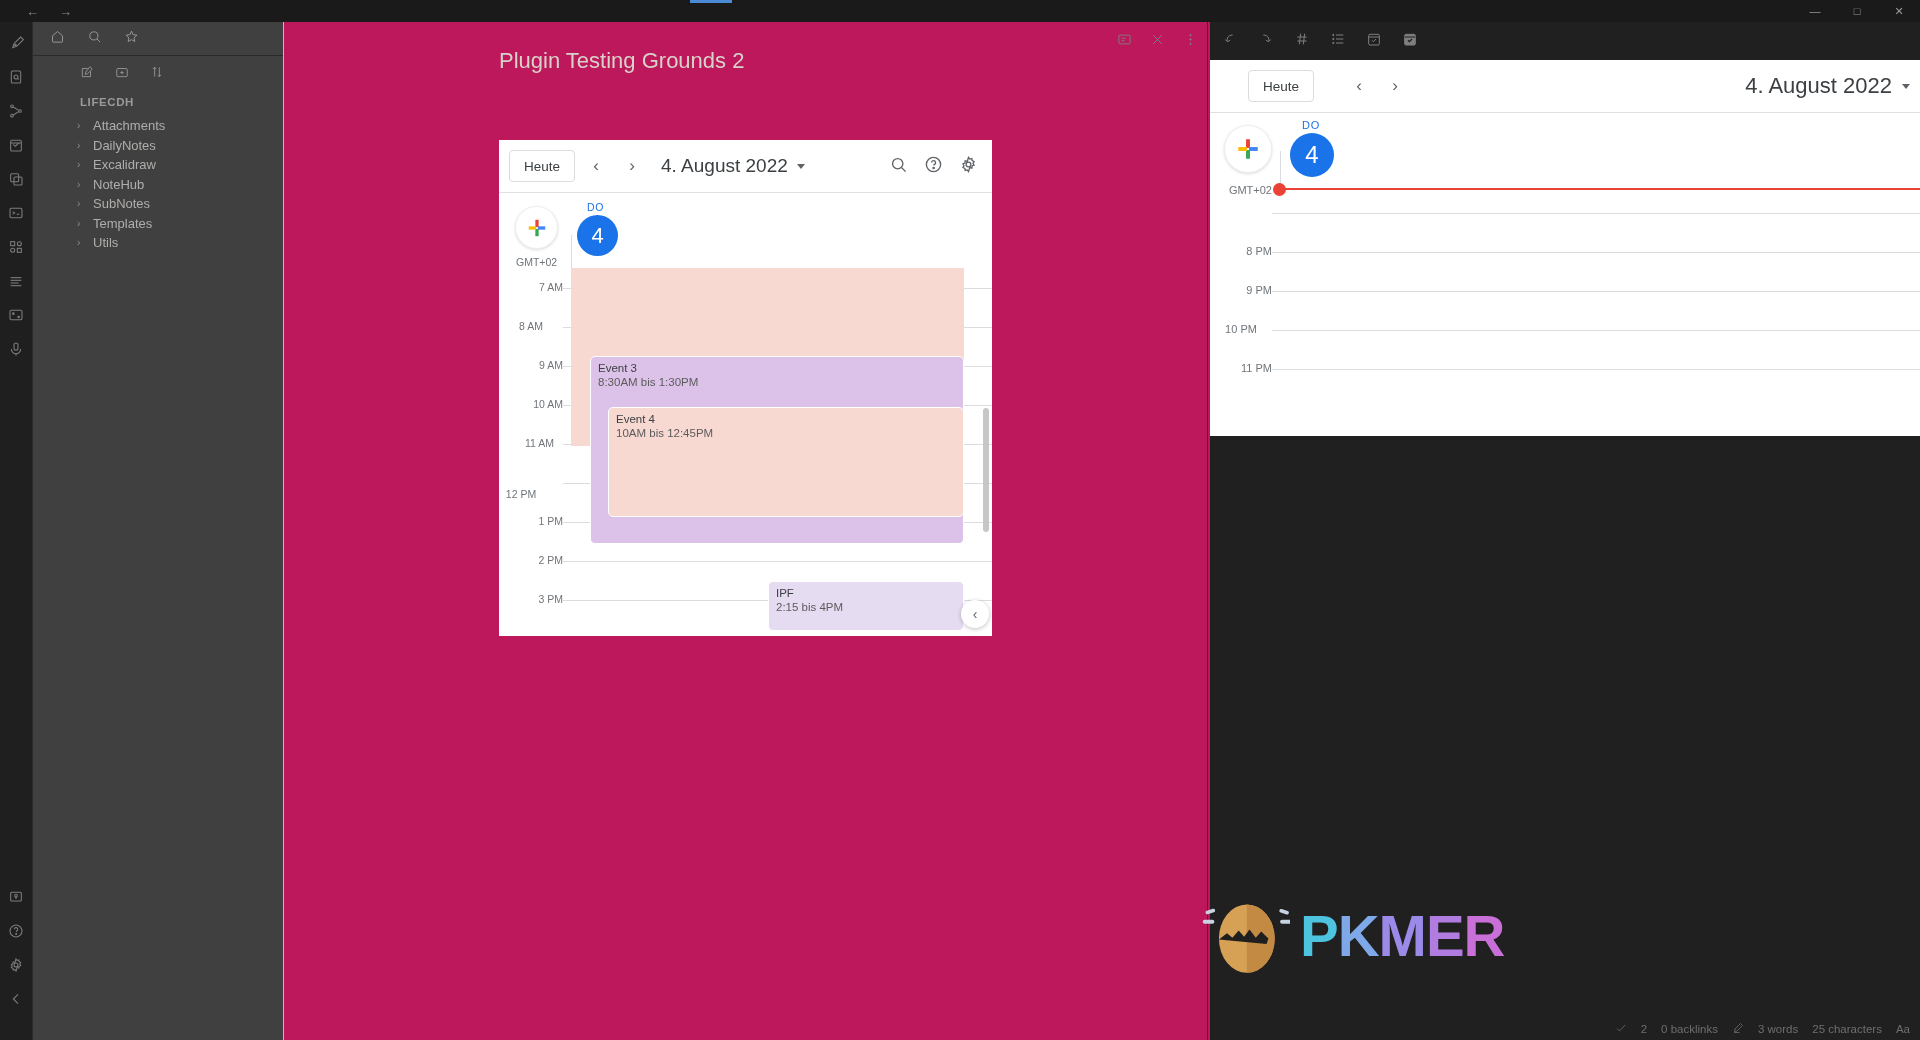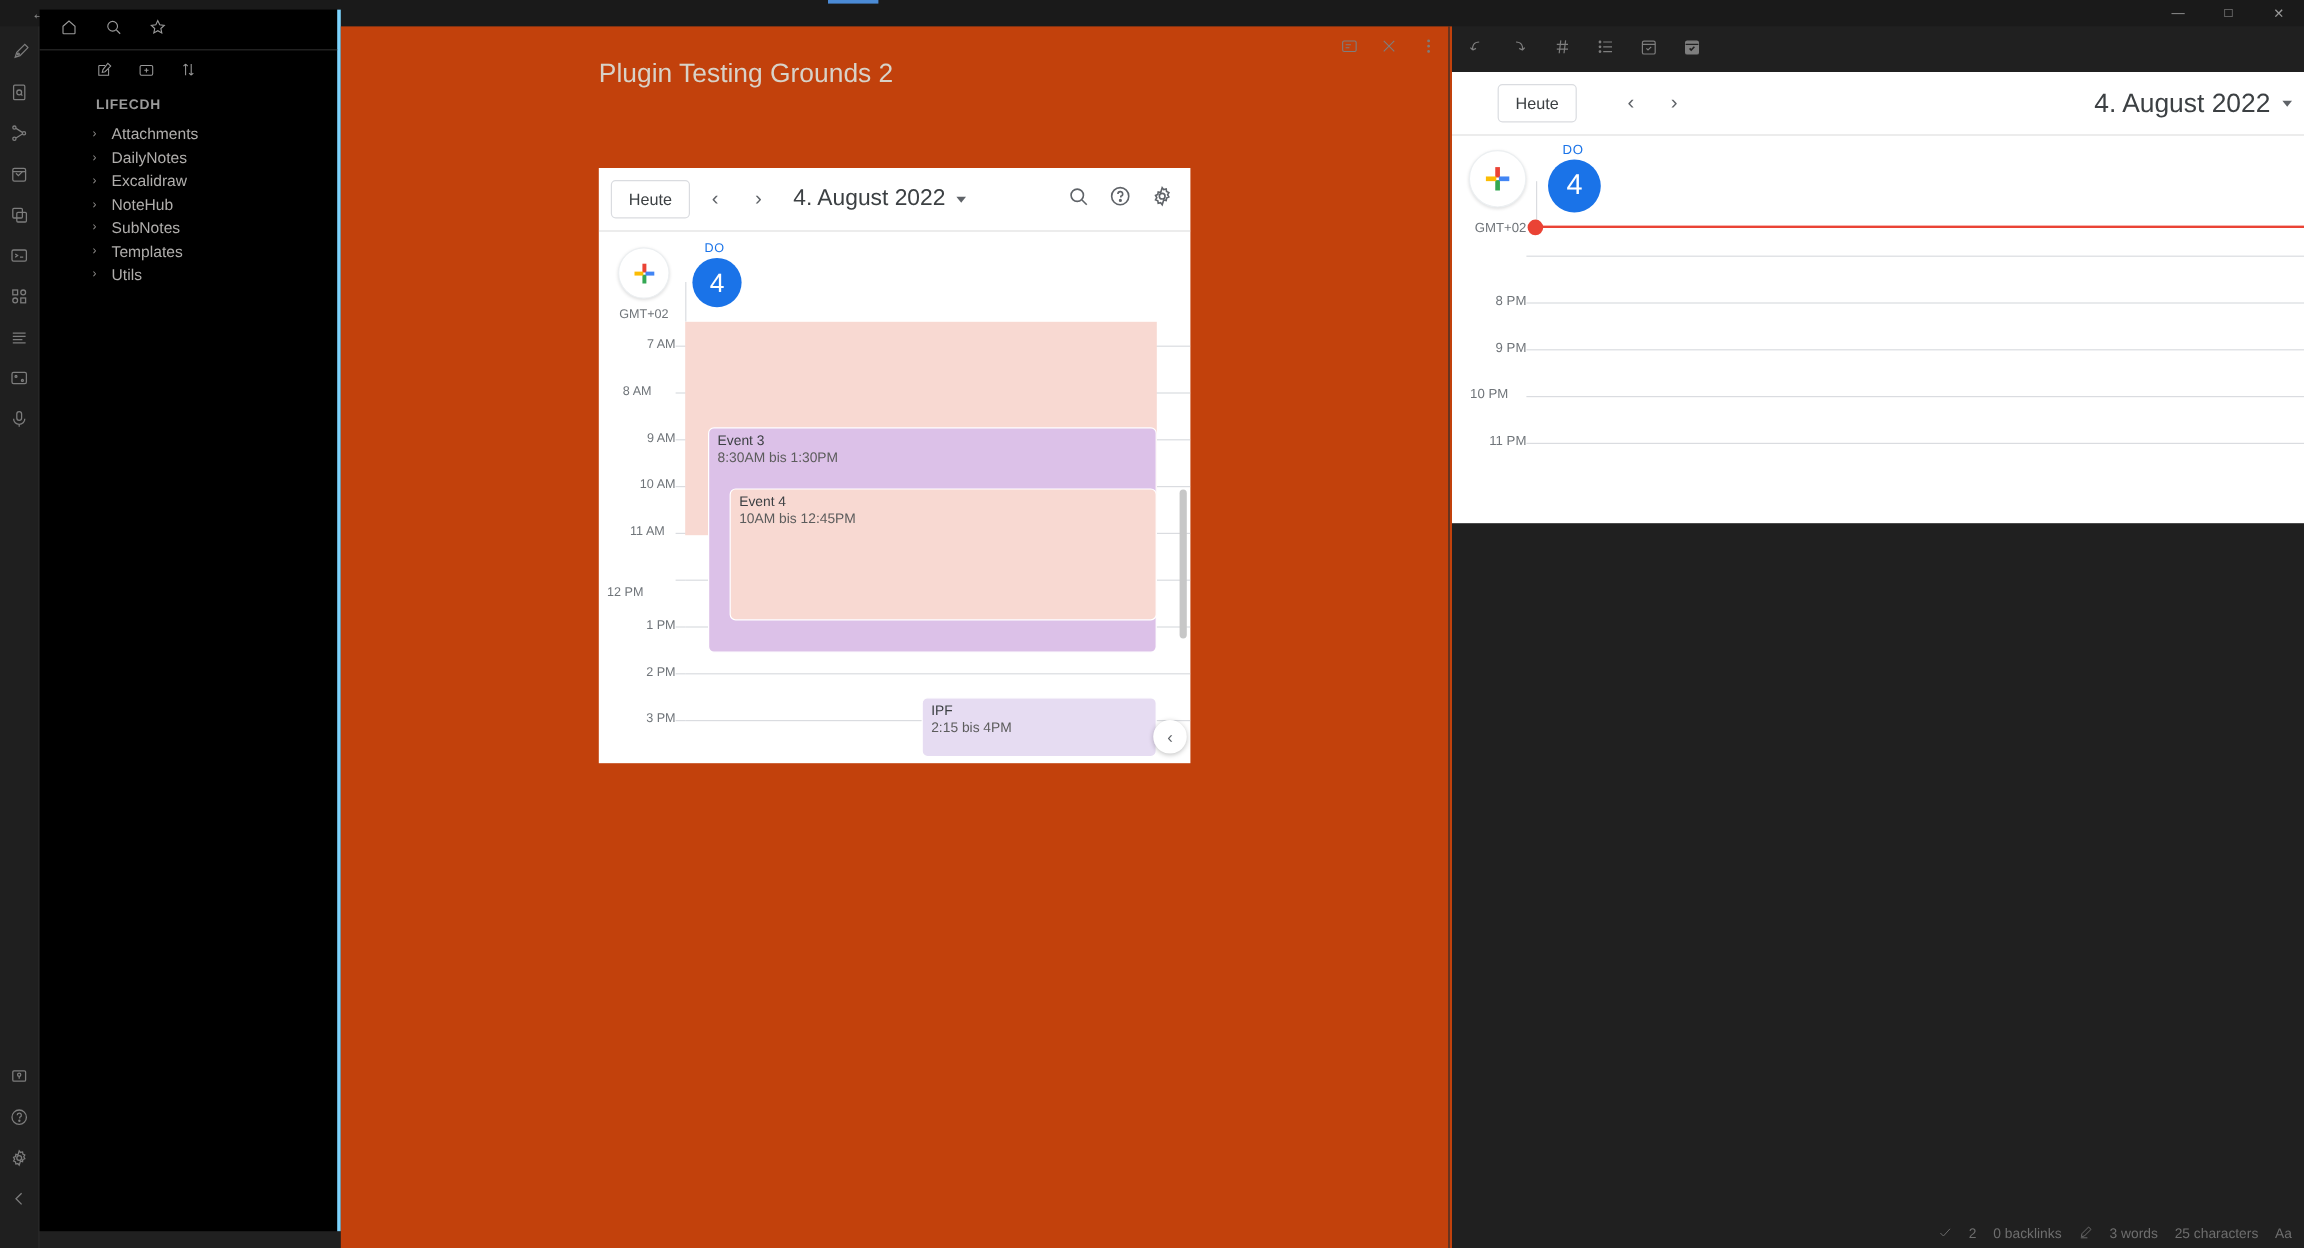--- a/index.html
+++ b/index.html
@@ -36,22 +36,22 @@
   .rail-top { margin-top: 8px; display: flex; flex-direction: column; gap: 8px; }
   .rail-bottom { position: absolute; bottom: 28px; display: flex; flex-direction: column; gap: 8px; }
   .rail-ico {
     width: 26px; height: 26px; display: flex; align-items: center; justify-content: center;
     color: #7d7d7d;
   }
   .rail-ico svg { width: 16px; height: 16px; stroke: #7d7d7d; fill: none; stroke-width: 1.6; }
 
   
   .sidebar {
-    position: absolute; left: 33px; top: 8px; width: 251px; height: 1018px;
-    background: #000000; border-right: 3px solid #7dd3fc;
+    position: absolute; left: 33px; top: 22px; width: 251px; height: 1018px;
+    background: #404040; border-right: 1px solid #7dd3fc;
   }
   .sb-tabs {
     height: 34px; display: flex; align-items: center; gap: 22px; padding-left: 17px;
     border-bottom: 1px solid #2a2a2a;
   }
   .sb-tabs svg { width: 15px; height: 15px; stroke: #9a9a9a; fill: none; stroke-width: 1.5; }
   .sb-actions { height: 36px; display: flex; align-items: center; gap: 21px; padding-left: 47px; }
   .sb-actions svg { width: 14px; height: 14px; stroke: #9a9a9a; fill: none; stroke-width: 1.5; }
   .vault-name {
     padding: 4px 0 8px 47px; font-size: 11.5px; letter-spacing: .6px;
@@ -59,21 +59,21 @@
   }
   .tree-item {
     display: flex; align-items: center; height: 19.5px; padding-left: 44px; gap: 7px;
     color: #b0aeac; font-size: 13px;
   }
   .tree-item .chev { color: #8e8c8a; font-size: 10px; width: 9px; }
 
   
   .main {
     position: absolute; left: 284px; top: 22px; width: 926px; height: 1018px;
-    background: #c2410c;
+    background: #be185d;
     text-decoration: underline;
   }
   .main-head { height: 38px; display: flex; align-items: center; justify-content: flex-end;
     padding-right: 12px; gap: 18px; }
   .main-head svg { width: 15px; height: 15px; stroke: #7e7e7e; fill: none; stroke-width: 1.5; }
   .doc-title {
     position: absolute; left: 215px; top: 26px;
     font-size: 22px; color: #d8d2c8; font-weight: 400;
   }
 
@@ -549,20 +549,36 @@
         <div class="gutter-tick" style="left:62px;top:139px"></div>
         <div class="gutter-tick" style="left:62px;top:178px"></div>
 
         <div class="nowline" style="top:-3px"></div>
         <div class="nowdot" style="top:-3px"></div>
 
       </div>
     </div>
   </div>
 
+  <div class="watermark">
+    <svg width="90" height="90" viewBox="0 0 100 100">
+      <ellipse cx="52" cy="54" rx="31" ry="38" fill="#d6a055"></ellipse>
+      <path d="M52 16 a31 38 0 0 1 0 76 Z" fill="#c28a42"></path>
+      <path d="M21 55 l9 -7 6 5 7 -8 6 7 6 -8 7 9 6 -7 8 8 -2 6 z" fill="#1f1f1f"></path>
+      <g fill="#c7d3e0">
+        <rect x="6" y="22" width="11" height="4" rx="2" transform="rotate(-18 11 24)"></rect>
+        <rect x="3" y="33" width="13" height="4.5" rx="2.2"></rect>
+        <rect x="88" y="22" width="11" height="4" rx="2" transform="rotate(18 93 24)"></rect>
+        <rect x="89" y="33" width="13" height="4.5" rx="2.2"></rect>
+      </g>
+    </svg>
+    <div class="wm-text">
+      <span style="color:#4dc3e0">P</span><span style="color:#7ea8e8">K</span><span style="color:#9b8ae8">M</span><span style="color:#b07ce0">E</span><span style="color:#c86fd8">R</span>
+    </div>
+  </div>
 
   <div class="statusbar">
     <span><svg viewBox="0 0 24 24">
           <path d="M4 13 l5 5 L20 6"></path>
         </svg></span>
     <span>2</span>
     <span>0 backlinks</span>
     <span><svg viewBox="0 0 24 24">
           <path d="M17 3 l4 4 -11 11 -5 1 1-5 Z"></path>
           <line x1="4" y1="21" x2="15" y2="21"></line>

